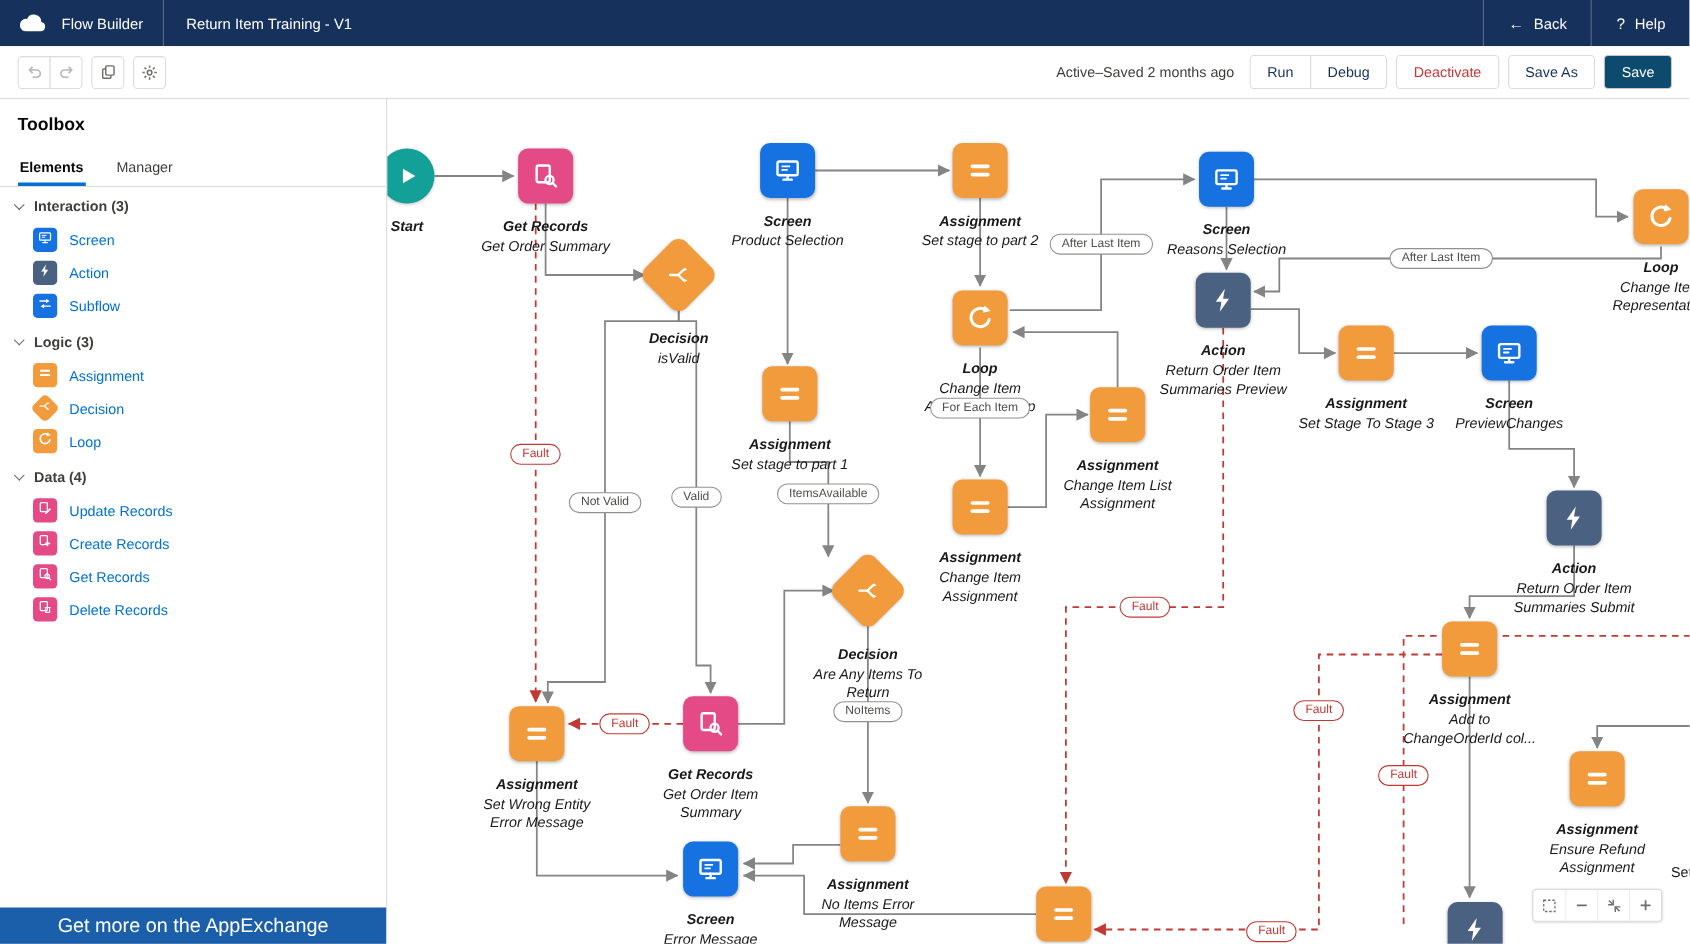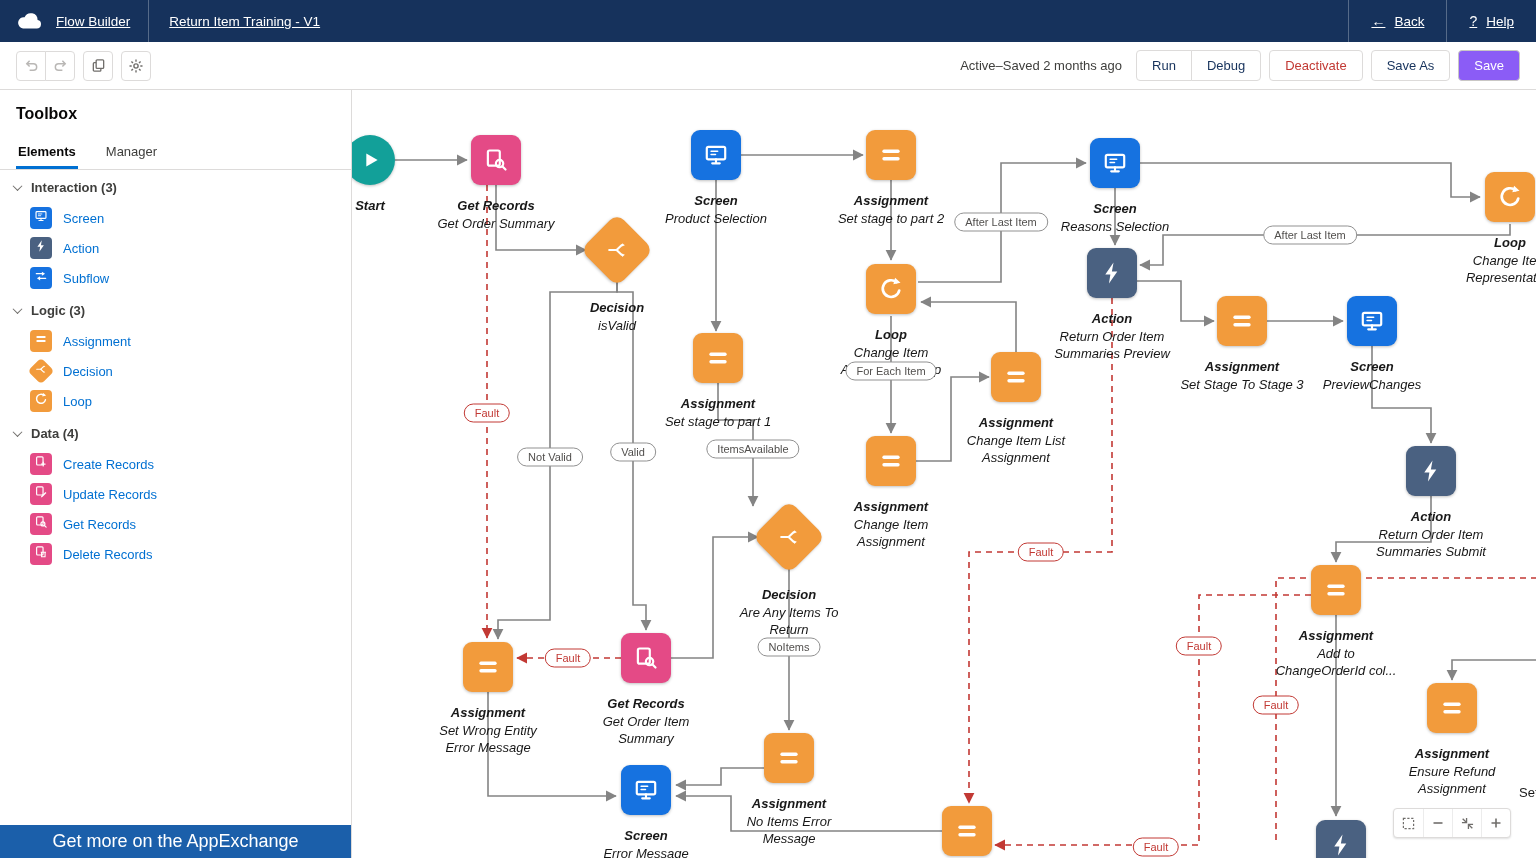--- a/index.html
+++ b/index.html
@@ -1,41 +1,41 @@
 <!DOCTYPE html>
 <html><head>
 <meta charset="utf-8">
 <style>
   * { box-sizing: border-box; margin: 0; padding: 0; }
   html,body { width:1536px; height:858px; overflow:hidden; background:#fff;
     font-family:"Liberation Sans", sans-serif; -webkit-font-smoothing:antialiased; }
 
   
-  .topbar { height:42px; background:#16325c; display:flex; align-items:center; color:#fff; position:relative;text-decoration:underline; }
+  .topbar { height:42px; background:#16325c; display:flex; align-items:center; color:#fff; position:relative; }
   .tb-left { display:flex; align-items:center; height:100%; }
   .logo { padding:0 12px 0 14px; display:flex; align-items:center; }
   .app-name { font-size:13.5px; padding-right:18px; }
   .vsep { width:1px; align-self:stretch; background:rgba(255,255,255,.28); }
   .flow-title { font-size:13.5px; padding:0 20px; }
   .tb-right { margin-left:auto; display:flex; align-items:center; height:100%; }
   .nav-btn { display:flex; gap:9px; padding:0 22px; height:100%; align-items:center; font-size:13.5px; cursor:pointer; }
   .nav-glyph { font-size:14px; }
 
   
   .toolbar { height:48px; border-bottom:1px solid #dddbda; background:#fff; display:flex; align-items:center; padding:0 16px; position:relative; z-index:5; }
   .btn-group { display:flex; }
   .icon-btn { width:30px; height:30px; border:1px solid #dddbda; border-radius:4px; background:#fff; display:flex; align-items:center; justify-content:center; color:#706e6b; font-size:15px; }
   .btn-group .icon-btn + .icon-btn { margin-left:-1px; border-top-left-radius:0; border-bottom-left-radius:0; }
   .btn-group .icon-btn:first-child { border-top-right-radius:0; border-bottom-right-radius:0; }
   .icon-btn.dim { color:#c9c7c5; }
   .tool-gap { width:8px; }
   .status { margin-left:auto; font-size:13px; color:#3e3e3c; margin-right:14px; }
   .btn { height:31px; padding:0 15px; border:1px solid #dddbda; border-radius:4px; background:#fff; font-size:13px; color:#16325c; display:flex; align-items:center; cursor:pointer; }
   .btn.red { color:#c23934; }
-  .btn.disabled { background:#8b5cf6; border-color:#c9c7c5; color:#fff; }
+  .btn.disabled { background:#0c4a6e; border-color:#c9c7c5; color:#fff; }
   .btn-row { display:flex; gap:8px; align-items:flex-start; }
   .btn-row .joined { display:flex; }
   .joined .btn:first-child { border-top-right-radius:0; border-bottom-right-radius:0; }
   .joined .btn:last-child { margin-left:-1px; border-top-left-radius:0; border-bottom-left-radius:0; }
 
   
   .sidebar { position:absolute; left:0; top:90px; bottom:0; width:352px; background:#fff; border-right:1px solid #dddbda; z-index:4; }
   .tb-title { font-size:16px; font-weight:600; color:#080707; padding:15px 16px 12px; }
   .tb-tabs { display:flex; gap:26px; padding:0 16px; border-bottom:1px solid #dddbda; }
   .tab { font-size:13px; color:#3e3e3c; padding:9px 2px 10px; cursor:pointer;text-align:center; }
@@ -218,33 +218,33 @@
         <span class="lbl">Loop</span>
       </div>
       <div class="section-h">
         <span class="chev"></span>
         <span>Data (4)</span>
       </div>
       <div class="item">
         <span class="mini c-pink ">
           <span><svg width="14" height="14" viewBox="0 0 24 24">
               <rect x="4.5" y="3.2" width="11" height="14" rx="1.6" fill="none" stroke="#fff" stroke-width="2"></rect>
+              <path d="M12.5 18.8l7-7 1.8 1.8-7 7-2.6.8z" fill="#fff"></path>
+            </svg></span>
+        </span>
+        <span class="lbl">Update Records</span>
+      </div>
+      <div class="item">
+        <span class="mini c-pink ">
+          <span><svg width="14" height="14" viewBox="0 0 24 24">
+              <rect x="4.5" y="3.2" width="11" height="14" rx="1.6" fill="none" stroke="#fff" stroke-width="2"></rect>
               <path d="M15.8 12.4v6.4M12.6 15.6h6.4" stroke="#fff" stroke-width="2.2" stroke-linecap="round"></path>
             </svg></span>
         </span>
         <span class="lbl">Create Records</span>
-      </div>
-      <div class="item">
-        <span class="mini c-pink ">
-          <span><svg width="14" height="14" viewBox="0 0 24 24">
-              <rect x="4.5" y="3.2" width="11" height="14" rx="1.6" fill="none" stroke="#fff" stroke-width="2"></rect>
-              <path d="M12.5 18.8l7-7 1.8 1.8-7 7-2.6.8z" fill="#fff"></path>
-            </svg></span>
-        </span>
-        <span class="lbl">Update Records</span>
       </div>
       <div class="item">
         <span class="mini c-pink ">
           <span><svg width="14" height="14" viewBox="0 0 24 24">
               <rect x="4.5" y="3.2" width="11" height="14" rx="1.6" fill="none" stroke="#fff" stroke-width="2"></rect>
               <circle cx="15.3" cy="15.3" r="3.4" fill="none" stroke="#fff" stroke-width="2"></circle>
               <path d="M17.8 17.8l3 3" stroke="#fff" stroke-width="2" stroke-linecap="round"></path>
             </svg></span>
         </span>
         <span class="lbl">Get Records</span>

